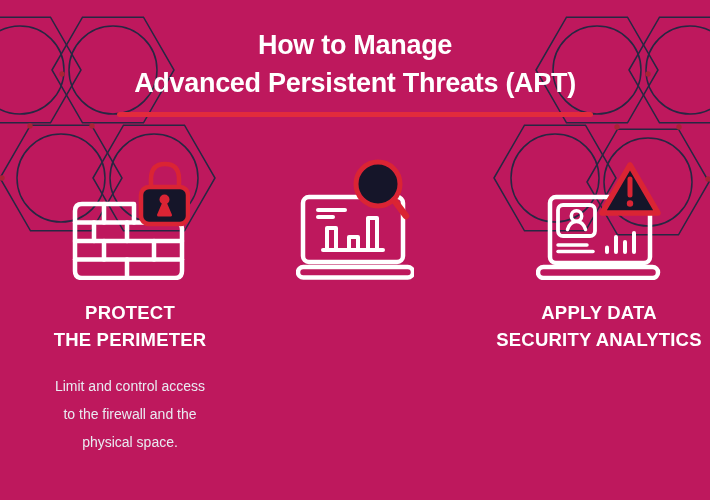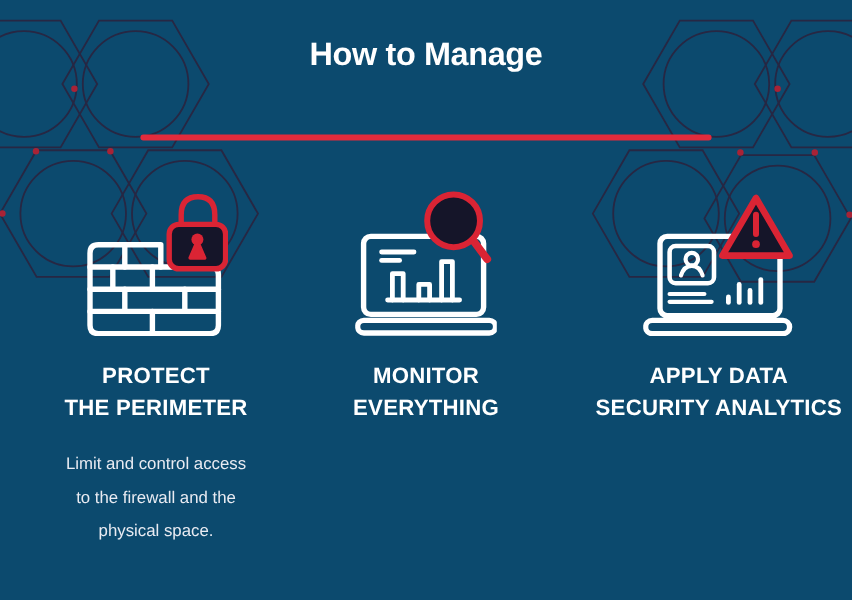--- a/index.html
+++ b/index.html
@@ -1,18 +1,18 @@
 <!DOCTYPE html>
 <html><head>
 <meta charset="utf-8">
 <style>
   html,body{margin:0;padding:0;background:#0b0b16;}
   .canvas{
     position:relative;width:710px;height:500px;overflow:hidden;
-    background:#0c4a6e;
+    background:#be185d;
     font-family:"Liberation Sans",sans-serif;
     -webkit-font-smoothing:antialiased;
   }
   .bg-decor{position:absolute;left:0;top:0;width:710px;height:500px;}
   .title{
     position:absolute;top:26px;left:0;width:710px;text-align:center;
     color:#ffffff;font-weight:700;font-size:27px;line-height:38px;letter-spacing:-0.3px;
   }
   .divider{
     position:absolute;left:117px;top:112px;width:476px;height:5px;
@@ -61,20 +61,21 @@
         <circle cx="2" cy="178" r="2.7"></circle>
       <circle cx="648" cy="74" r="2.7"></circle>
         <circle cx="617" cy="127" r="2.7"></circle>
       <circle cx="679" cy="127" r="2.7"></circle>
         <circle cx="708" cy="179" r="2.7"></circle>
     </g>
   </svg>
 
   <div class="title">
     <div>How to Manage</div>
+    <div>Advanced Persistent Threats (APT)</div>
   </div>
   <div class="divider"></div>
 
   <div class="col col1">
     <div class="icon-wrap">
       <svg width="120" height="122" viewBox="0 0 120 122" fill="none" stroke-linecap="round" stroke-linejoin="round">
         <g stroke="#ffffff" stroke-width="4.5">
           <path d="M64,46 H12 Q5,46 5,53 V113 Q5,120 12,120 H105 Q112,120 112,113 V71 Q112,64.5 105,64.5 H64 Z"></path>
           <path d="M5,64.5 H64"></path>
           <path d="M5,83 H112"></path>
@@ -113,22 +114,20 @@
           <path d="M53,92 V79 H62 V92" stroke-width="4"></path>
           <path d="M72,92 V60 H81 V92" stroke-width="4"></path>
           <rect x="2" y="109" width="115" height="10.5" rx="5.25" stroke-width="4.5"></rect>
         </g>
         <g>
           <circle cx="82" cy="26" r="22" fill="#151529" stroke="#da2434" stroke-width="5"></circle>
           <path d="M98,42 L110,58" stroke="#da2434" stroke-width="6.5"></path>
         </g>
       </svg>
     </div>
-    <div class="heading">MONITOR
-EVERYTHING</div>
   </div>
 
   <div class="col col3">
     <div class="icon-wrap">
       <svg width="126" height="122" viewBox="0 0 126 122" fill="none" stroke-linecap="round" stroke-linejoin="round">
         <g stroke="#ffffff">
           <rect x="14" y="39" width="100" height="66" rx="6" stroke-width="4.5"></rect>
           <rect x="22" y="47" width="37" height="31" rx="5" stroke-width="3.8"></rect>
           <circle cx="40.5" cy="58" r="5.2" stroke-width="3.5"></circle>
           <path d="M31.5,71.5 Q34,63.5 40.5,63.5 Q47,63.5 49.5,71.5" stroke-width="3.5"></path>

